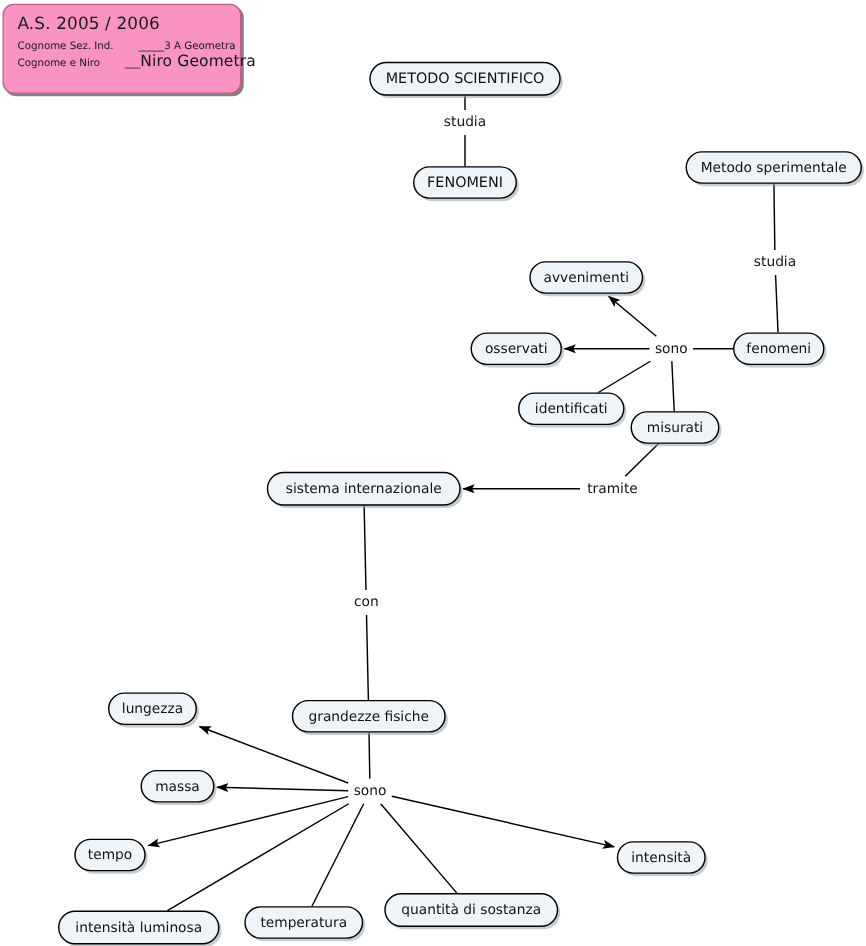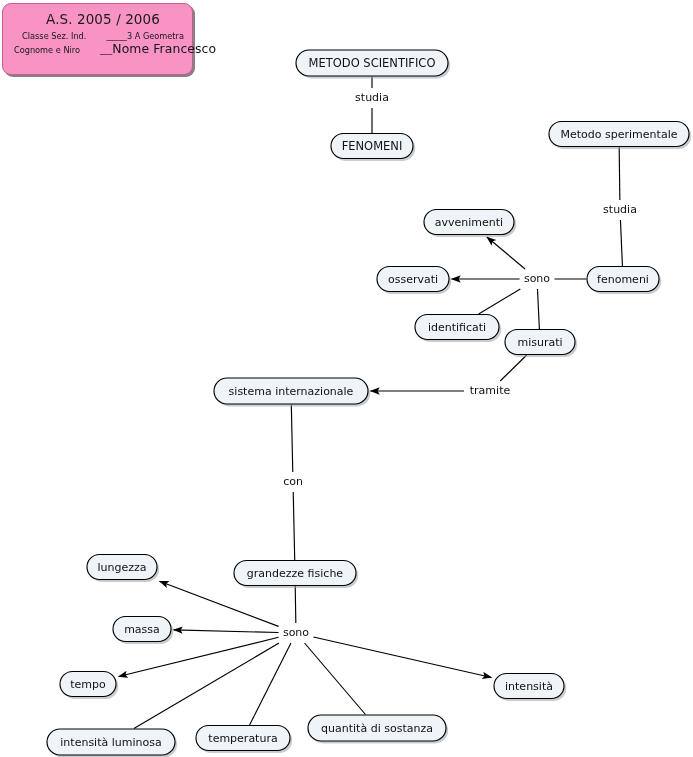--- a/index.html
+++ b/index.html
@@ -29,21 +29,20 @@
     left: 2px;
     top: 3px;
     width: 191px;
     height: 72px;
     box-sizing: border-box;
     background: #f993c4;
     border: 1.3px solid #c45e8e;
     border-radius: 9px;
     box-shadow: 2px 2px 0 rgba(40,20,30,0.55);
     padding: 7px 0 0 11px;
-    text-align: center;
   }
   .hdr-year {
     font-size: 13.5px;
     color: #1a1a1a;
     letter-spacing: 0.1px;
     line-height: 16px;
     margin-bottom: 3px;
   }
   .hdr-line {
     font-size: 8.2px;
@@ -101,24 +100,24 @@
   }
 </style>
 </head>
 <body>
 
 <div id="map-root">
 
   <div class="header-card">
     <div class="hdr-year">A.S. 2005 / 2006</div>
     <div class="hdr-line">
-      <span>Classe Sez. Ind.</span><span class="fill">_____</span><span>3 A Geometra</span>
+      <span>Cognome Sez. Ind.</span><span class="fill">_____</span><span>3 A Geometra</span>
     </div>
     <div class="hdr-line second">
-      <span>Cognome e Niro</span><span class="fill">___</span><span class="hand">Nome Francesco</span>
+      <span>Cognome e Niro</span><span class="fill">___</span><span class="hand">Niro Geometra</span>
     </div>
   </div>
 
   <svg class="diagram" viewBox="0 0 693 757">
     <defs>
       <marker id="arrowhead" markerWidth="9" markerHeight="9" refX="8" refY="3.2" orient="auto" markerUnits="strokeWidth">
         <path d="M0,0 L8.5,3.2 L0,6.4 L1.8,3.2 z" fill="#000000"></path>
       </marker>
     </defs>
     <g id="edge-layer">

